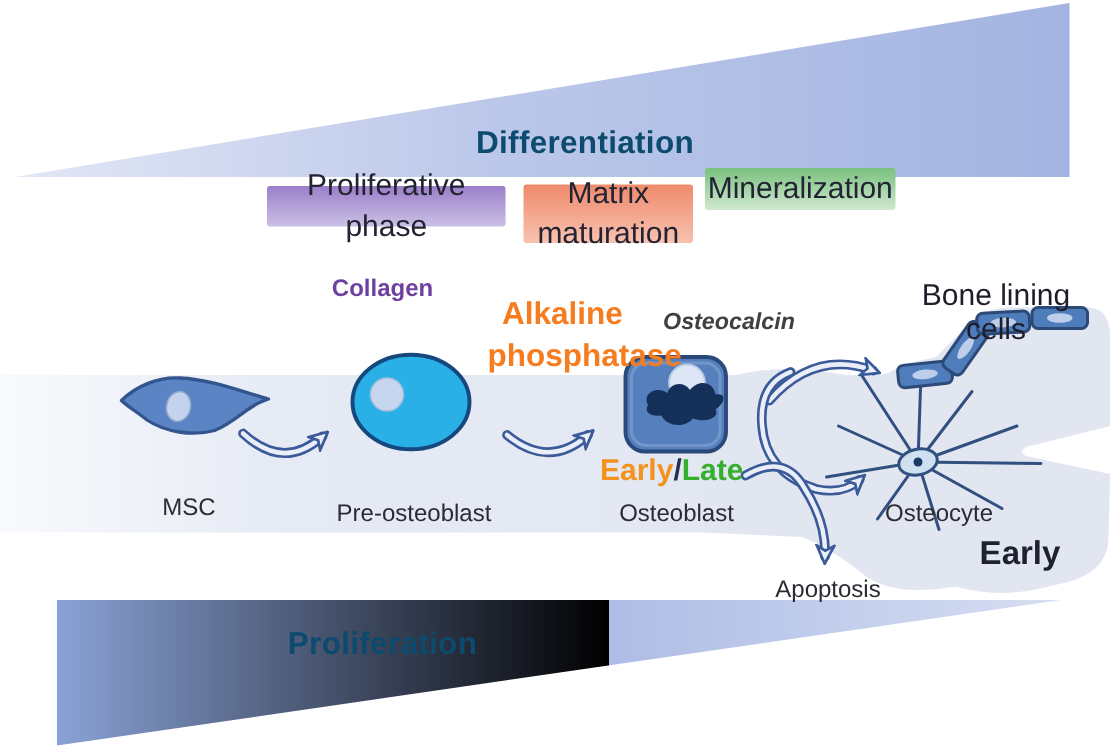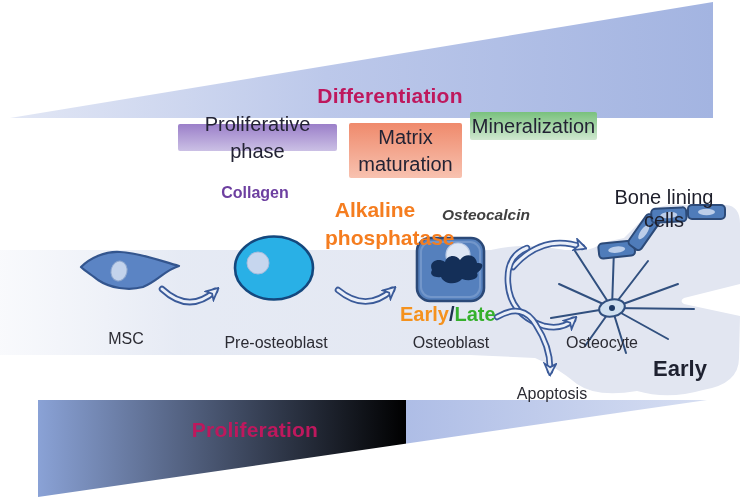--- a/index.html
+++ b/index.html
@@ -3,21 +3,21 @@
 <meta charset="utf-8">
 <style>
   html,body{margin:0;padding:0;background:#ffffff;}
   #stage{
     position:relative;width:744px;height:500px;overflow:hidden;
     background:#ffffff;
     font-family:"Liberation Sans", sans-serif;
   }
   #bg{position:absolute;left:0;top:0;}
   .txt{position:absolute;text-align:center;line-height:1.15;color:#20212e;}
-  .big-label{font-size:21px;font-weight:bold;color:#be185d;letter-spacing:.2px;}
+  .big-label{font-size:21px;font-weight:bold;color:#0c4a6e;letter-spacing:.2px;}
   .phase-box{
     position:absolute;display:flex;align-items:center;justify-content:center;
     font-size:20px;color:#232334;border-radius:2px;text-align:center;line-height:1.35;
   }
   .phase-purple{background:linear-gradient(180deg,#9b7fc9 0%,#cbc0e5 100%);}
   .phase-orange{background:linear-gradient(180deg,#ef8a6c 0%,#f8c2b0 100%);}
   .phase-green{background:linear-gradient(180deg,#79c17d 0%,#d0e8d0 100%);}
   .marker-label{font-weight:bold;font-size:16px;}
   .cell-label{font-size:16px;color:#2b2b33;}
   .early-late{font-size:20px;font-weight:bold;white-space:nowrap;}
@@ -162,21 +162,21 @@
         <rect x="0" y="0" width="37" height="14" rx="4" fill="#4f7cba" stroke="#2c4a78" stroke-width="2"></rect>
         <ellipse cx="18.5" cy="7" rx="8.5" ry="3.2" fill="#bcceea"></ellipse>
       </g>
     </g>
   </svg>
 
   <div class="txt big-label" style="left:280px;top:84px;width:220px;">Differentiation</div>
 
   <div class="phase-box phase-purple" style="left:178px;top:124px;width:159px;height:27px;">Proliferative phase</div>
 
-  <div class="phase-box phase-orange" style="left:349px;top:123px;width:113px;height:55px;padding:0 14px;box-sizing:border-box;">Matrix maturation</div>
+  <div class="phase-box phase-orange" style="left:349px;top:123px;width:113px;height:39px;padding:0 14px;box-sizing:border-box;">Matrix maturation</div>
 
   <div class="phase-box phase-green" style="left:470px;top:112px;width:127px;height:28px;">Mineralization</div>
 
   <div class="txt marker-label" style="left:210px;top:184px;width:90px;color:#6d3fa0;">Collagen</div>
 
   <div class="txt marker-label" style="left:325px;top:196px;width:100px;color:#f57d1f;font-size:21px;line-height:1.35;">Alkaline phosphatase</div>
 
   <div class="txt marker-label" style="left:434px;top:206px;width:104px;color:#404040;font-size:15.5px;font-style:italic;">Osteocalcin</div>
 
   <div class="txt" style="left:594px;top:186px;width:140px;font-size:20px;color:#1d1e2a;">Bone lining cells</div>
@@ -184,21 +184,21 @@
   <div class="txt early-late" style="left:400px;top:303px;width:92px;">
     <span style="color:#f5921e;">Early</span><span style="color:#20324f;">/</span><span style="color:#35b02c;">Late</span>
   </div>
 
   <div class="txt cell-label" style="left:86px;top:330px;width:80px;text-align:center;">MSC</div>
 
   <div class="txt cell-label" style="left:206px;top:334px;width:140px;">Pre-osteoblast</div>
 
   <div class="txt cell-label" style="left:381px;top:334px;width:140px;">Osteoblast</div>
 
-  <div class="txt cell-label" style="left:532px;top:334px;width:140px;">Osteocyte</div>
+  <div class="txt cell-label" style="left:556px;top:334px;width:140px;">Osteocyte</div>
 
   <div class="txt cell-label" style="left:482px;top:385px;width:140px;">Apoptosis</div>
 
   <div class="txt bone-label" style="left:635px;top:356px;width:90px;">Early</div>
 
   <div class="txt big-label" style="left:180px;top:418px;width:150px;">Proliferation</div>
 
 </div>
 
 </body></html>

